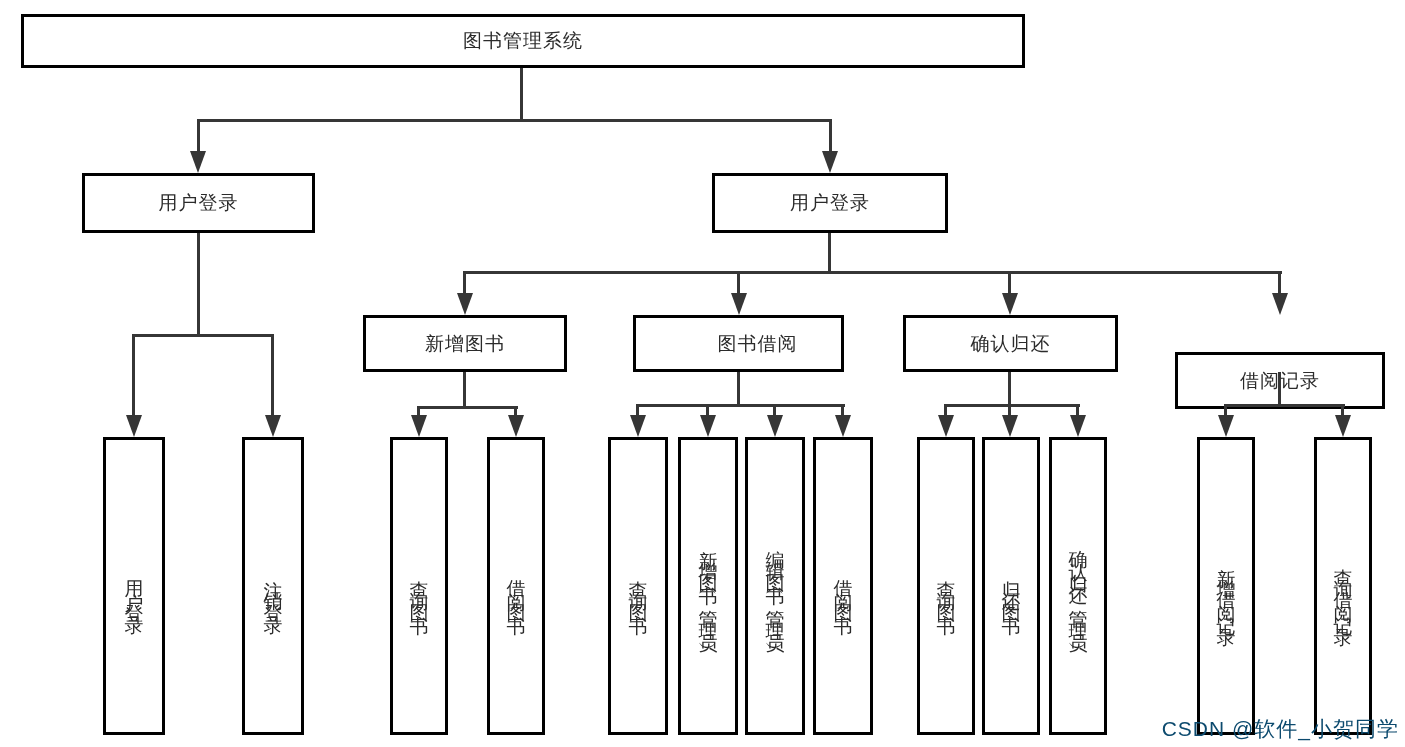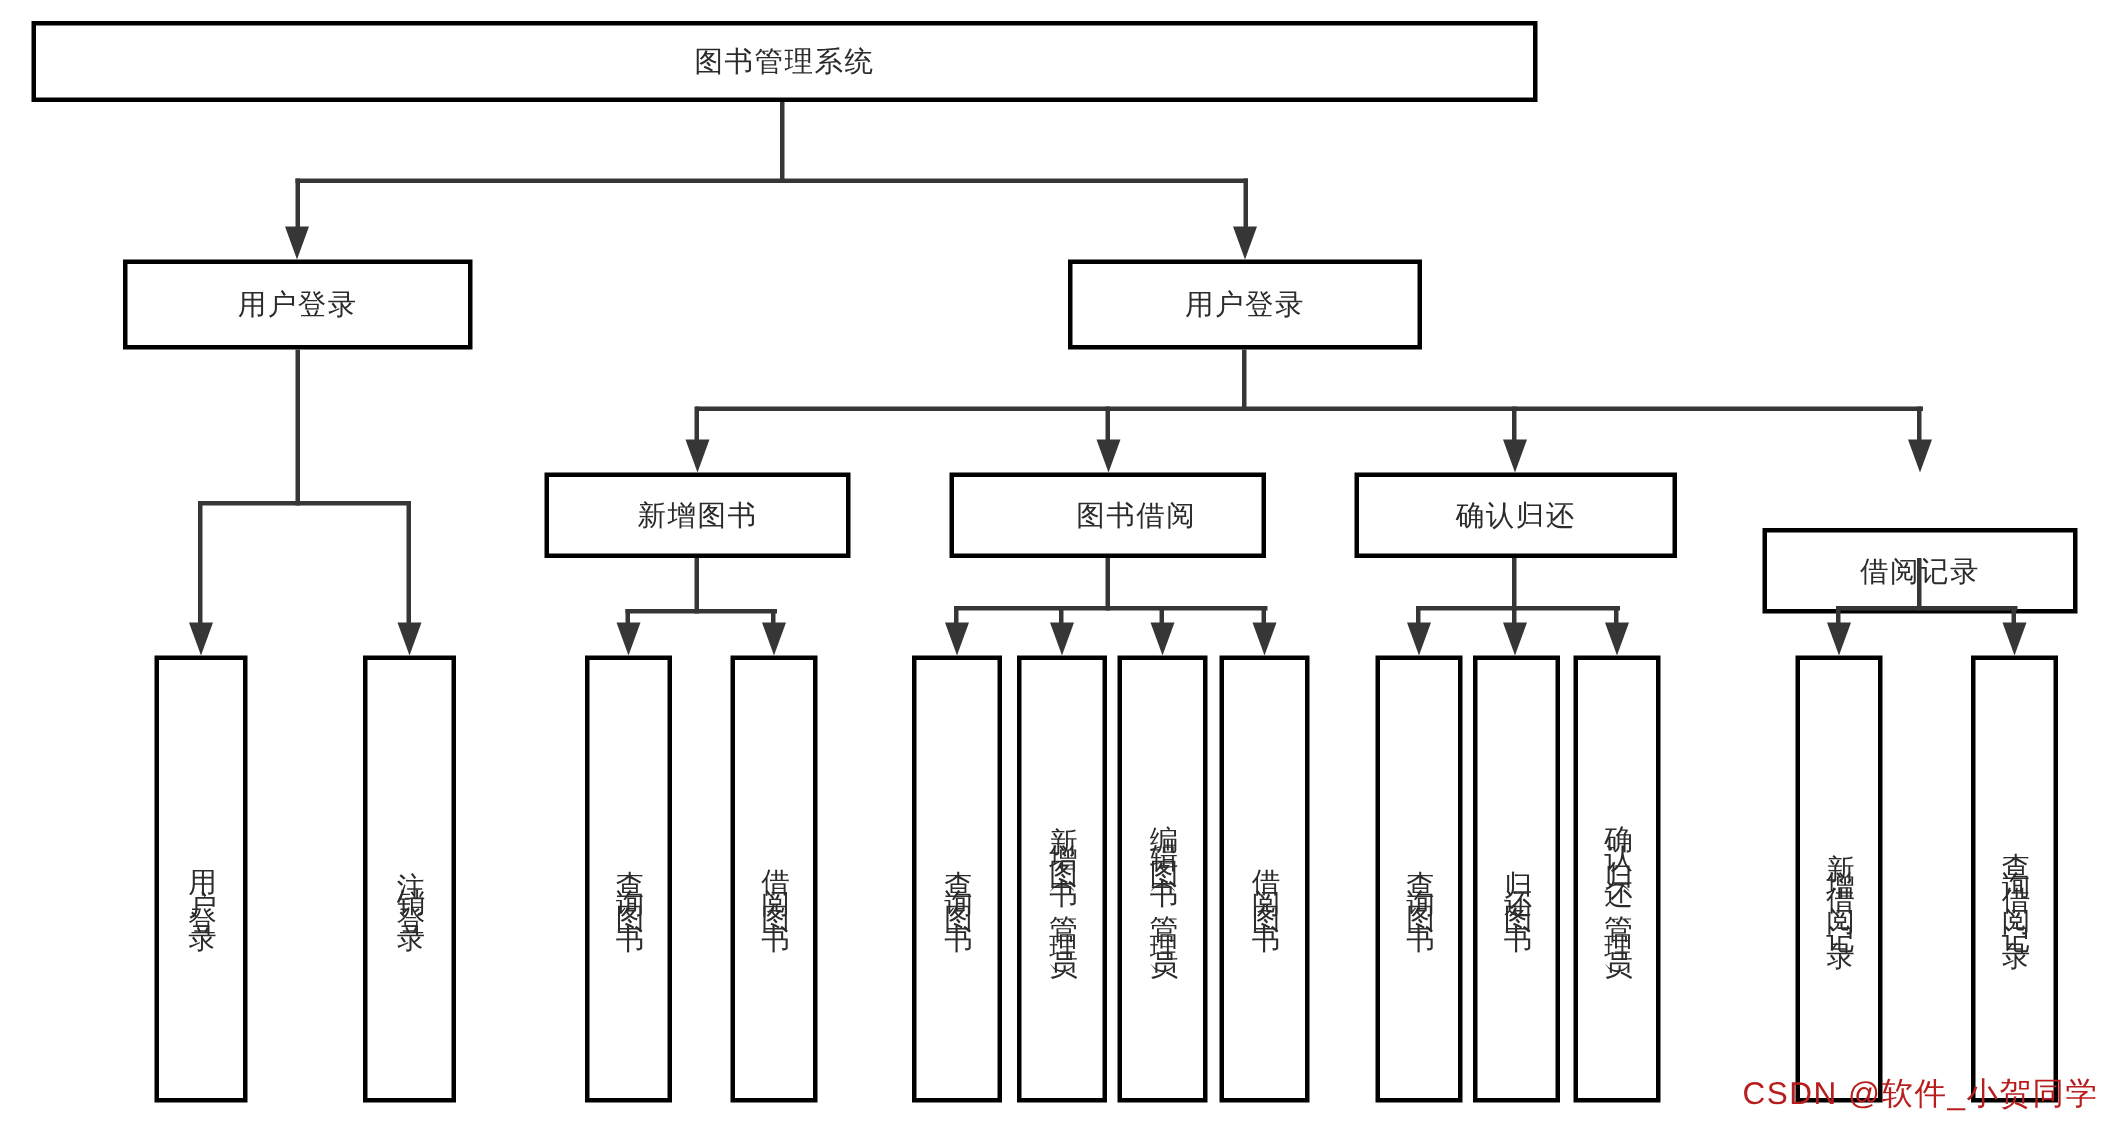--- a/index.html
+++ b/index.html
@@ -36,21 +36,21 @@
     position:absolute;
     width:0; height:0;
     border-left:8px solid transparent;
     border-right:8px solid transparent;
     border-top:22px solid #363636;
   }
   .watermark {
     position:absolute;
     right:6px; bottom:4px;
     font-size:21px;
-    color:#b91c1c;
+    color:#0c4a6e;
     letter-spacing:1px;
   }
 </style>
 </head>
 <body>
 
 <div id="canvas">
 
   <div class="box" style="left:21px; top:14px; width:1004px; height:54px;">
     <span>图书管理系统</span>

